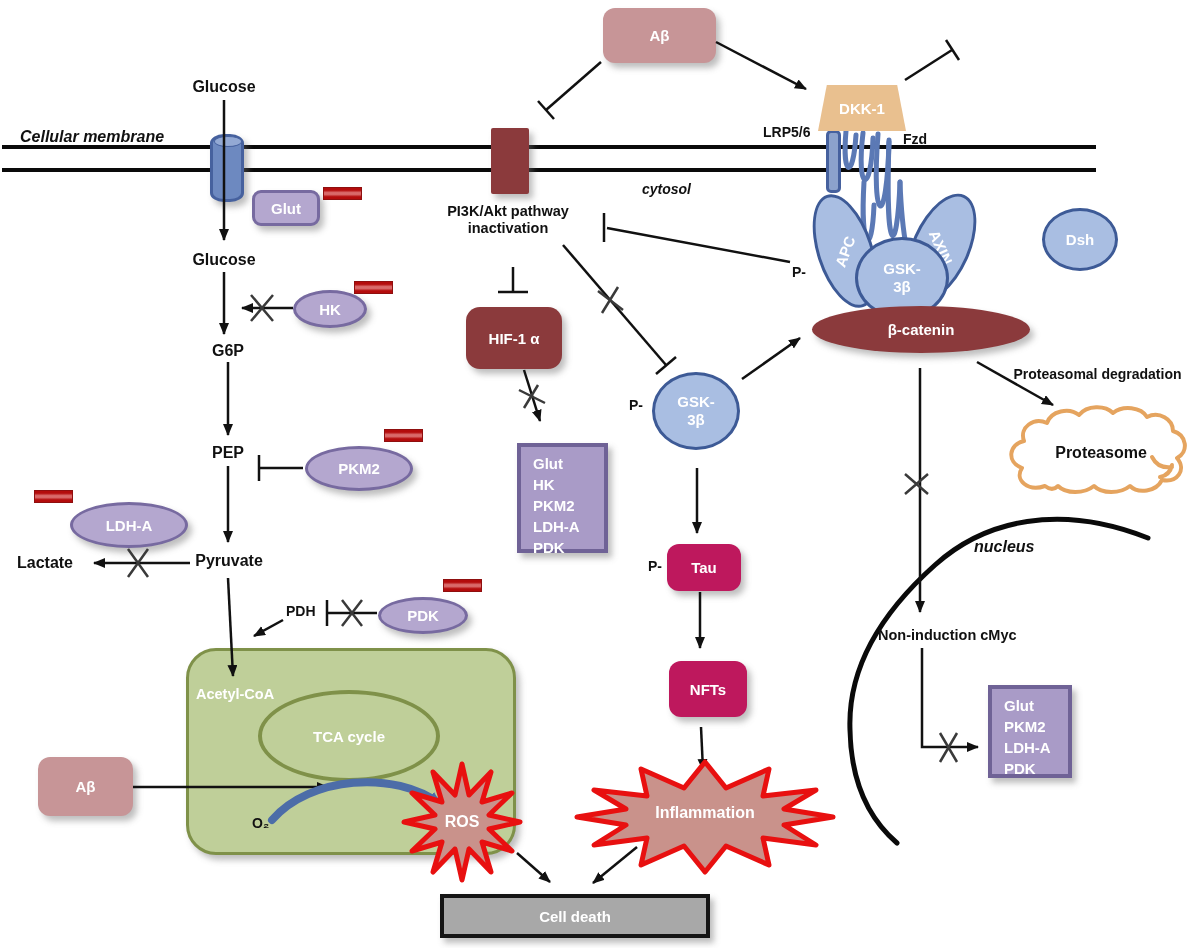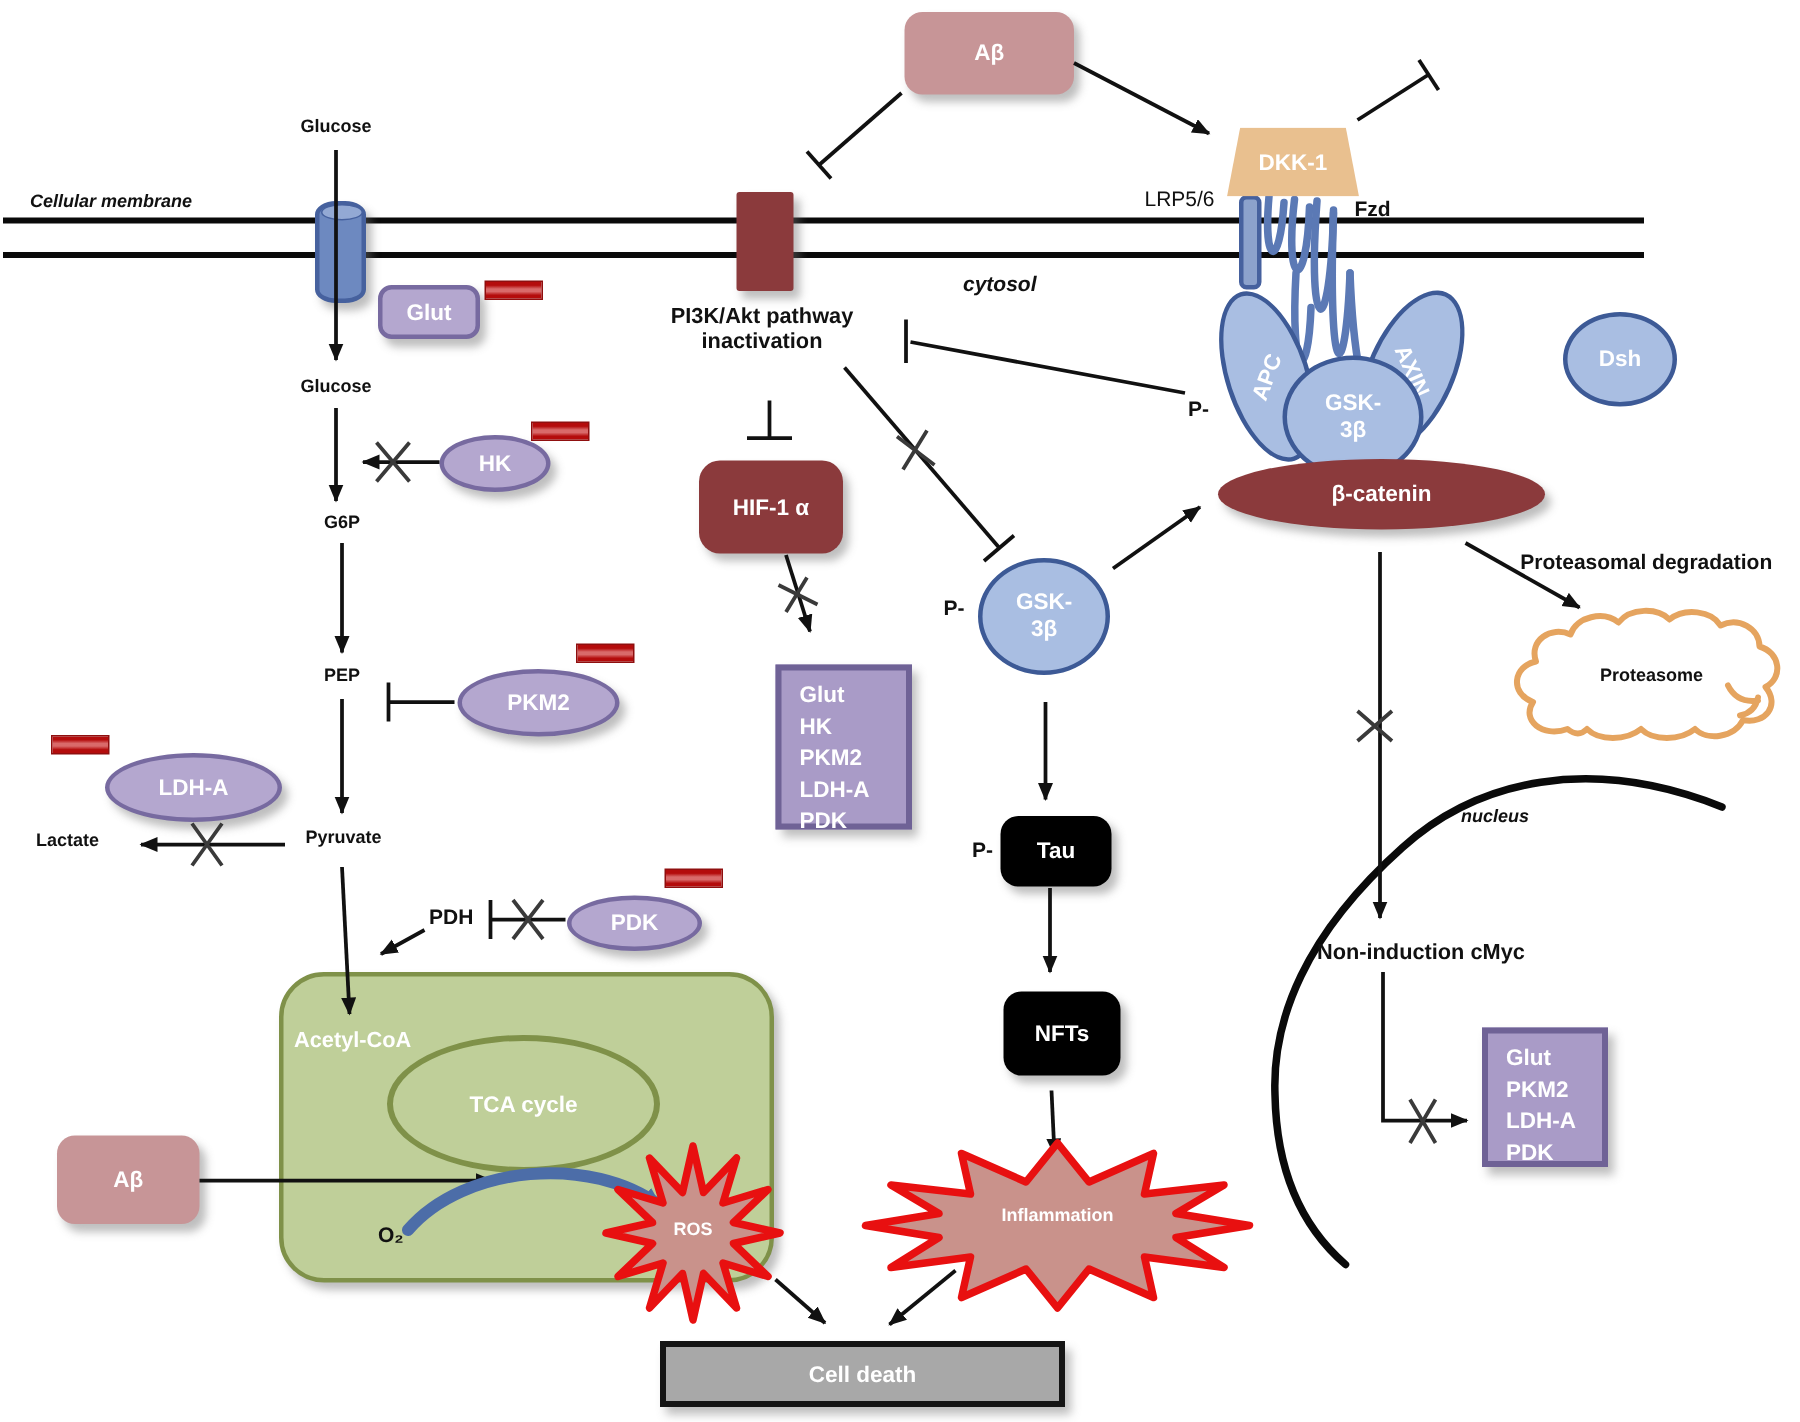--- a/index.html
+++ b/index.html
@@ -1,27 +1,27 @@
 <!DOCTYPE html>
 <html><head>
 <meta charset="utf-8">
 <style>
   html,body{margin:0;padding:0;background:#fff;}
   #canvas{position:relative;width:1200px;height:948px;background:#fff;overflow:hidden;
           font-family:"Liberation Sans","DejaVu Sans",sans-serif;}
   svg{position:absolute;left:0;top:0;pointer-events:none;}
-  .lbl{position:absolute;font-weight:bold;color:#111;font-size:12px;line-height:1.15;}
+  .lbl{position:absolute;font-weight:bold;color:#111;font-size:16px;line-height:1.15;}
   .ctr{text-align:center;}
   .ital{font-style:italic;}
   .white{color:#fff;}
   .node{position:absolute;display:flex;align-items:center;justify-content:center;
         font-weight:bold;color:#fff;font-size:15px;text-align:center;}
   .sh{box-shadow:4px 5px 6px rgba(110,110,110,.45);}
   .pinkbox{background:#C79597;border-radius:12px;justify-content:center;}
-  .pinkbox2{background:#000000;border-radius:12px;}
+  .pinkbox2{background:#be185d;border-radius:12px;}
   .darkred{background:#8B3A3C;}
   .purple-oval{background:#B4A7CF;border:3px solid #776AA0;border-radius:50%;}
   .blue-oval{background:#A9BEE2;border:3px solid #3D5A96;border-radius:50%;}
   .pbox{background:#A99BC7;border:4px solid #6F6296;color:#fff;font-weight:bold;
         font-size:15px;line-height:21px;padding:6px 0 0 12px;box-sizing:border-box;}
   .redbar{position:absolute;width:37px;height:11px;border:1px solid #8F0F0F;
           background:linear-gradient(#B40C0C 20%,#D96A6A 42%,#D96A6A 58%,#B40C0C 80%);}
   .rotTxt{display:block;font-weight:bold;color:#fff;font-size:15px;}
 </style>
 </head>
@@ -242,21 +242,21 @@
 
   <div class="lbl ctr" style="left:184px;top:78px;width:80px;">Glucose</div>
   <div class="lbl ital" style="left:20px;top:128px;">Cellular membrane</div>
   <div class="lbl ctr" style="left:184px;top:251px;width:80px;">Glucose</div>
   <div class="lbl ctr" style="left:196px;top:342px;width:64px;">G6P</div>
   <div class="lbl ctr" style="left:196px;top:444px;width:64px;">PEP</div>
   <div class="lbl ctr" style="left:183px;top:552px;width:92px;">Pyruvate</div>
   <div class="lbl ctr" style="left:8px;top:554px;width:74px;">Lactate</div>
   <div class="lbl" style="left:286px;top:603px;font-size:14px;">PDH</div>
   <div class="lbl ital" style="left:642px;top:181px;font-size:14px;">cytosol</div>
-  <div class="lbl" style="left:763px;top:124px;font-size:14px;font-weight:400;">LRP5/6</div>
+  <div class="lbl" style="left:763px;top:124px;font-size:14px;font-weight:700;">LRP5/6</div>
   <div class="lbl" style="left:903px;top:131px;font-size:14px;font-weight:600;">Fzd</div>
   <div class="lbl" style="left:440px;top:203px;width:136px;text-align:center;font-size:14.5px;">
     <div>PI3K/Akt  pathway</div>
     <div>inactivation</div>
   </div>
   <div class="lbl" style="left:792px;top:264px;font-size:14px;">P-</div>
   <div class="lbl" style="left:629px;top:397px;font-size:14px;">P-</div>
   <div class="lbl" style="left:648px;top:558px;font-size:14px;">P-</div>
   <div class="lbl ctr" style="left:1000px;top:366px;width:195px;font-size:14px;">Proteasomal degradation</div>
   <div class="lbl ctr" style="left:1038px;top:444px;width:126px;">Proteasome</div>

